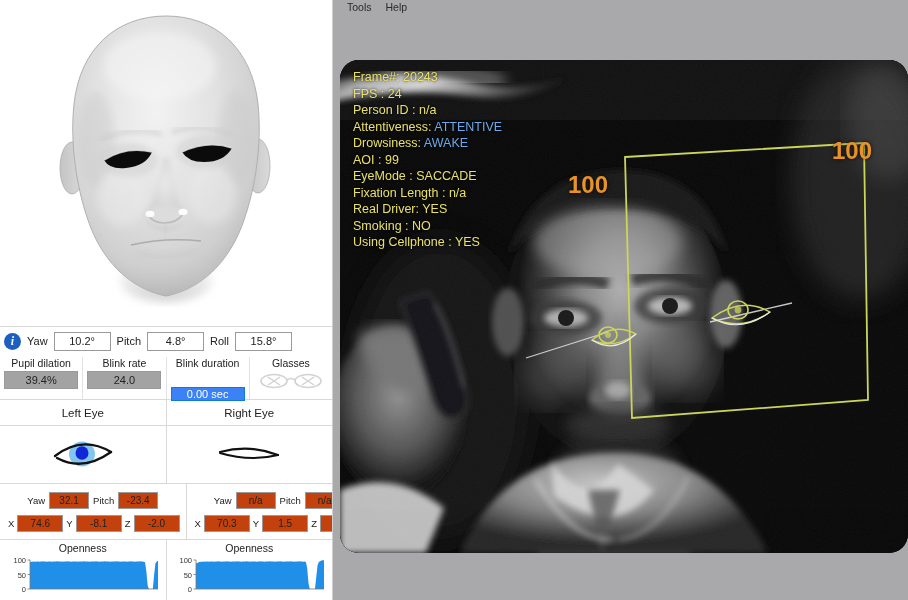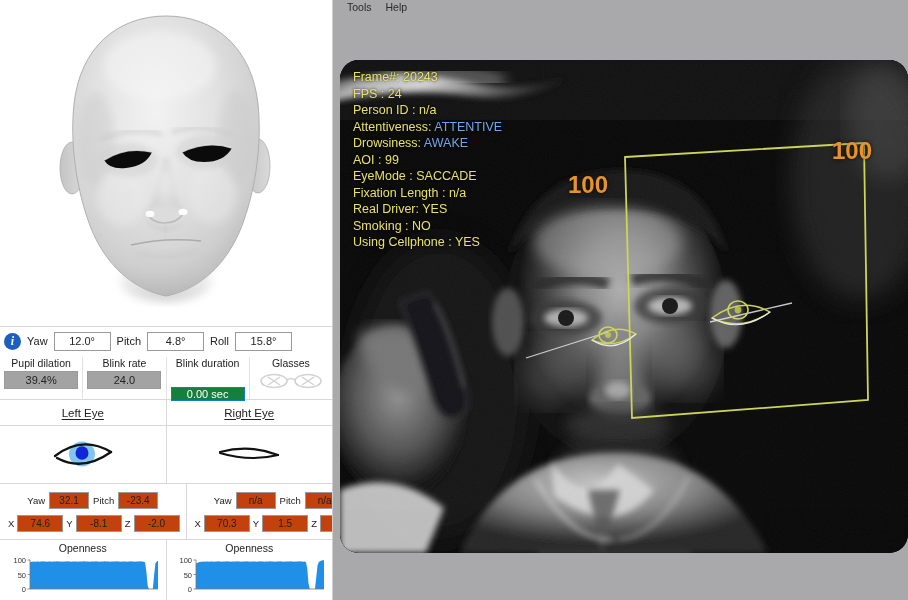--- a/index.html
+++ b/index.html
@@ -64,39 +64,39 @@
   }
   .metric-cell:last-child { border-right: none; }
   .metric-title { font-size: 10.5px; color: #222; margin-bottom: 2px; }
   .metric-box {
     border: 1px solid #9a9a9a; background: #a3a3a3;
     width: 90%; height: 18px;
     font-size: 11px; color: #222;
     display: flex; align-items: center; justify-content: center;
   }
   .metric-box.highlight {
-    background: #15803d; border-color: #0d7cd1; color: #ffffff; margin-top: 16px;
+    background: #3b82f6; border-color: #0d7cd1; color: #ffffff; margin-top: 16px;
   }
   .glasses-wrap {
     width: 90%; height: 18px;
     display: flex; align-items: center; justify-content: center;
   }
 
   
   #eye-table { border-top: 1px solid #d8d8d8; }
   .eye-head-row { display: flex; height: 26px; }
   .eye-head-cell {
     flex: 1; display: flex; align-items: center; justify-content: center;
     border-right: 1px solid #d8d8d8;
     border-bottom: 1px solid #d8d8d8;
   }
   .eye-head-cell:last-child { border-right: none; }
   .eye-head-cell span {
     font-size: 11.5px; color: #222;
-    text-decoration: underline; text-underline-offset: 2px;
+    text-underline-offset: 2px;
   }
 
   .eye-icon-row { display: flex; height: 58px; }
   .eye-icon-cell {
     flex: 1; display: flex; align-items: center; justify-content: center;
     border-right: 1px solid #d8d8d8;
     border-bottom: 1px solid #d8d8d8;
   }
   .eye-icon-cell:last-child { border-right: none; }
 
@@ -257,21 +257,21 @@
         <path d="M92 224 q28 62 74 72 q46 -10 74 -72" fill="none" stroke="#bdbdbd" stroke-width="1.2" opacity=".45" filter="url(#soft)"></path>
       </svg>
     </div>
 
     <div class="divider-h"></div>
 
     <div id="pose-row">
       <div class="info-icon">i</div>
 
       <span class="pose-label">Yaw</span>
-      <div class="pose-field">12.0°</div>
+      <div class="pose-field">10.2°</div>
 
       <span class="pose-label">Pitch</span>
       <div class="pose-field">4.8°</div>
 
       <span class="pose-label">Roll</span>
       <div class="pose-field">15.8°</div>
     </div>
 
     <div id="metrics-row">
       <div class="metric-cell">

